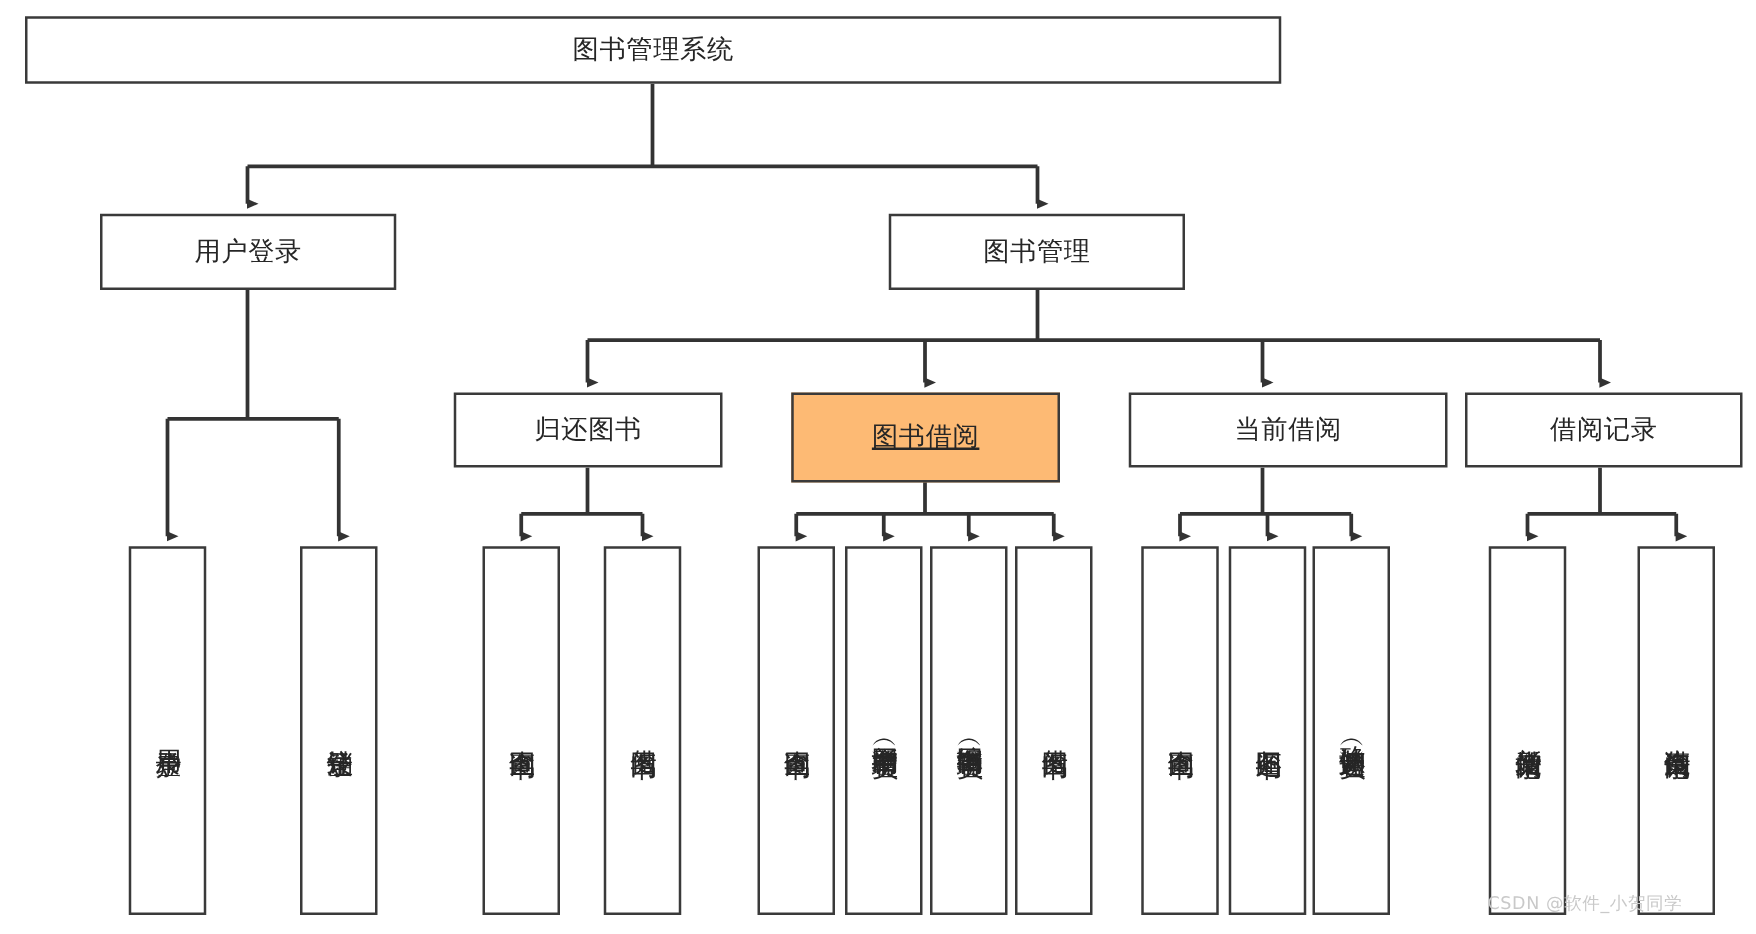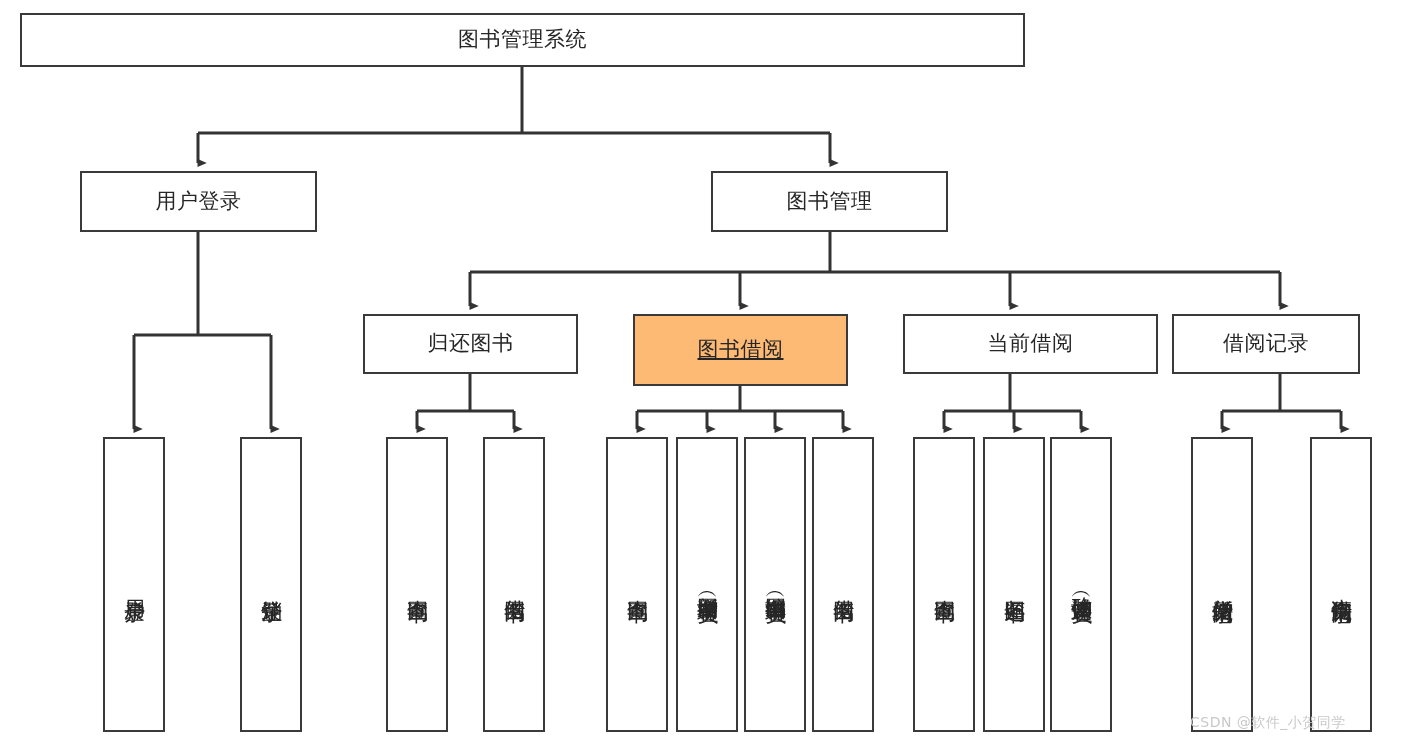--- a/index.html
+++ b/index.html
@@ -134,21 +134,21 @@
 
   <div class="node horiz" id="node-l3-0" style="left: 363px; top: 314px; width: 215px; height: 60px; border-color: rgb(58, 58, 58); background: rgb(255, 255, 255); color: rgb(38, 38, 38);">
     <span>归还图书</span>
   </div>
   <div class="node horiz" id="node-l3-1" style="left: 633px; top: 314px; width: 215px; height: 72px; border-color: rgb(58, 58, 58); background: #fdba74; color: rgb(38, 38, 38); text-decoration: underline;">
     <span>图书借阅</span>
   </div>
   <div class="node horiz" id="node-l3-2" style="left: 903px; top: 314px; width: 255px; height: 60px; border-color: rgb(58, 58, 58); background: rgb(255, 255, 255); color: rgb(38, 38, 38);">
     <span>当前借阅</span>
   </div>
-  <div class="node horiz" id="node-l3-3" style="left: 1172px; top: 314px; width: 188px; height: 60px; border-color: rgb(58, 58, 58); background: rgb(255, 255, 255); color: rgb(38, 38, 38);">
+  <div class="node horiz" id="node-l3-3" style="left: 1172px; top: 314px; width: 222px; height: 60px; border-color: rgb(58, 58, 58); background: rgb(255, 255, 255); color: rgb(38, 38, 38);">
     <span>借阅记录</span>
   </div>
 
   <div class="node vert" id="node-leaf-0" style="left: 103px; top: 437px; width: 62px; height: 295px; border-color: rgb(58, 58, 58); background: rgb(255, 255, 255); color: rgb(38, 38, 38);">
     <span class="vlabel">用户登录</span>
   </div>
   <div class="node vert" id="node-leaf-1" style="left: 240px; top: 437px; width: 62px; height: 295px; border-color: rgb(58, 58, 58); background: rgb(255, 255, 255); color: rgb(38, 38, 38);">
     <span class="vlabel">注销登录</span>
   </div>
   <div class="node vert" id="node-leaf-2" style="left: 386px; top: 437px; width: 62px; height: 295px; border-color: rgb(58, 58, 58); background: rgb(255, 255, 255); color: rgb(38, 38, 38);">

